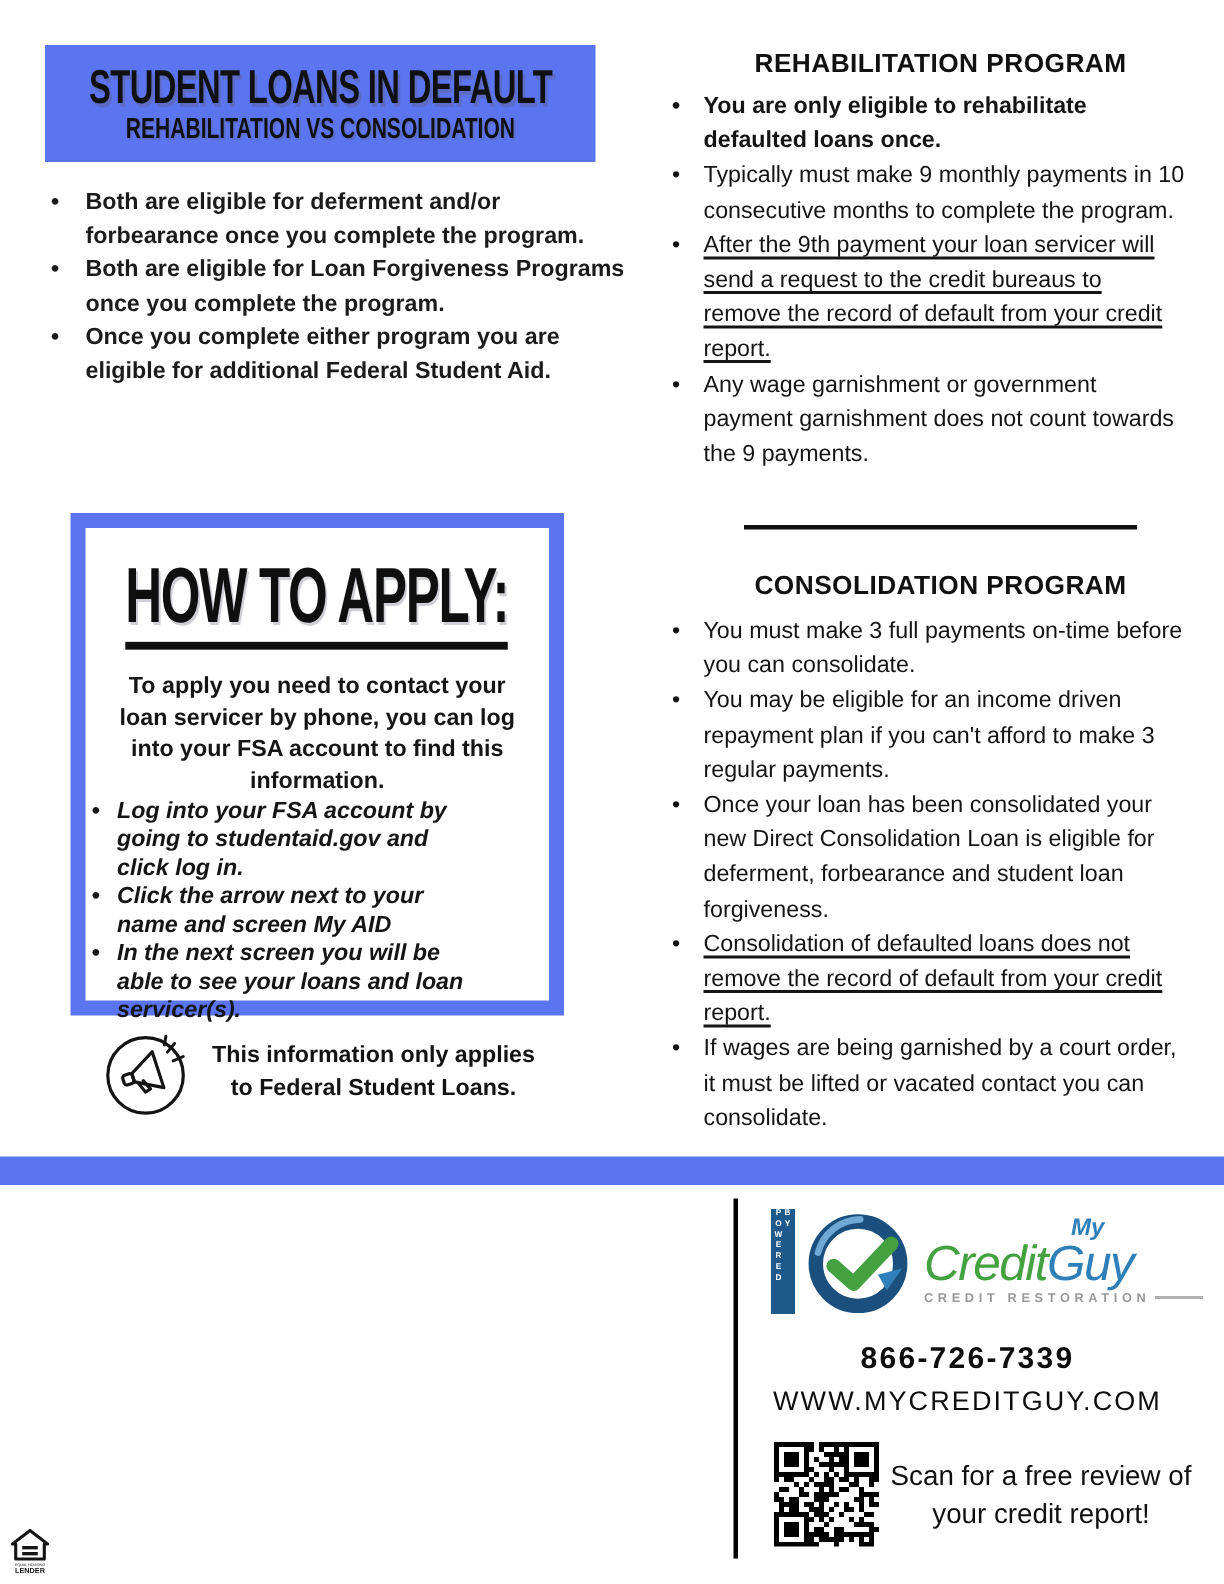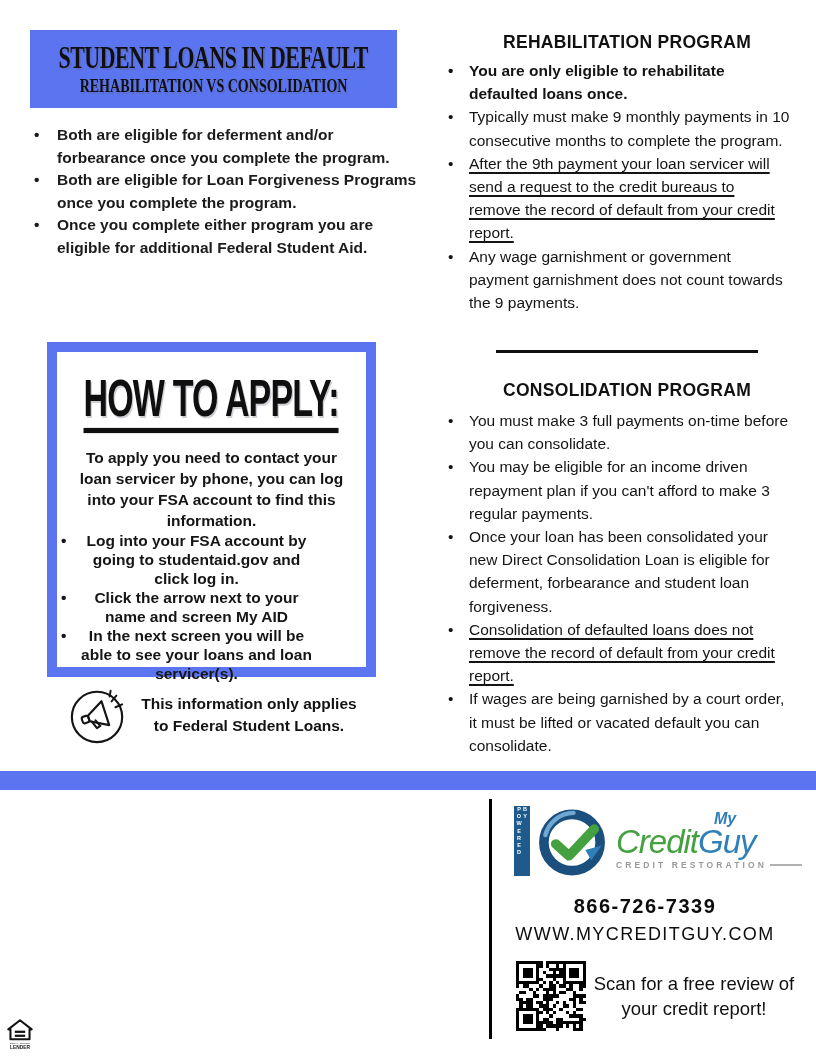--- a/index.html
+++ b/index.html
@@ -5,21 +5,21 @@
   html,body { margin:0; padding:0; background:#fff; }
   .page {
     position:relative; width:816px; height:1056px; background:#ffffff;
     font-family:"Liberation Sans", sans-serif; color:#161616; overflow:hidden;
   }
 
   
   .banner {
     position:absolute; left:30px; top:30px; width:367px; height:78px;
     background:#5b74f0; display:flex; flex-direction:column;
-    align-items:center; justify-content:center;font-family:Liberation Serif, serif;
+    align-items:center; justify-content:center;
   }
   .banner-title {
     font-weight:700; font-size:26px; color:#101010; white-space:nowrap;
     display:inline-block; transform:scale(0.84,1.22); letter-spacing:-0.5px;
     text-shadow:2px 2px 0 rgba(95,95,120,0.35);
   }
   .banner-subtitle {
     font-weight:700; font-size:16.5px; color:#101010; white-space:nowrap;
     display:inline-block; transform:scale(0.85,1.18); margin-top:3px;
     text-shadow:1.5px 1.5px 0 rgba(95,95,120,0.3);
@@ -47,22 +47,22 @@
     letter-spacing:-1px; white-space:nowrap; color:#0f0f0f;
     transform:scale(0.85,1.3); transform-origin:center top;
     border-bottom:4px solid #0f0f0f; padding-bottom:3px; line-height:40px;
     text-shadow:1.5px 1.5px 0 rgba(95,95,120,0.3);
   }
   .apply-intro {
     margin:28px 14px 0 14px; font-size:15.5px; font-weight:700;
     line-height:21px; color:#151515;
   }
   .steps-list {
-    text-align:center; margin:17px 8px 0 32px; width:258px;
-    font-size:15.5px; font-weight:700; line-height:19px; color:#151515;
+    text-align:left; margin:17px 8px 0 32px; width:258px;
+    font-size:15.5px; font-weight:700; line-height:19px; color:#151515;font-style:italic;
   }
   .steps-list li { padding-left:21px; }
 
   
   .disclaimer {
     position:absolute; left:68px; top:684px; width:300px;
     display:flex; align-items:center; gap:10px;
   }
   .megaphone { width:60px; height:62px; flex:0 0 auto; }
   .disclaimer-text {
@@ -187,21 +187,21 @@
   </ul>
 
   <div class="divider"></div>
 
   <h2 class="col-heading h-consol">CONSOLIDATION PROGRAM</h2>
   <ul class="list right-list l-consol">
     <li>You must make 3 full payments on-time before you can consolidate.</li>
     <li>You may be eligible for an income driven repayment plan if you can't afford to make 3 regular payments.</li>
     <li>Once your loan has been consolidated your new Direct Consolidation Loan is eligible for deferment, forbearance and student loan forgiveness.</li>
     <li class="u">Consolidation of defaulted loans does not remove the record of default from your credit report.</li>
-    <li>If wages are being garnished by a court order, it must be lifted or vacated default you can consolidate.</li>
+    <li>If wages are being garnished by a court order, it must be lifted or vacated contact you can consolidate.</li>
   </ul>
 
   <div class="footer-bar"></div>
   <div class="footer-vline"></div>
 
   <div class="logo-row">
     <div class="powered">POWERED BY</div>
     <div class="check-badge">
       <svg viewBox="0 0 100 100" width="74" height="74">
         <circle cx="50" cy="52" r="38" fill="none" stroke="#1b4f7e" stroke-width="13"></circle>

